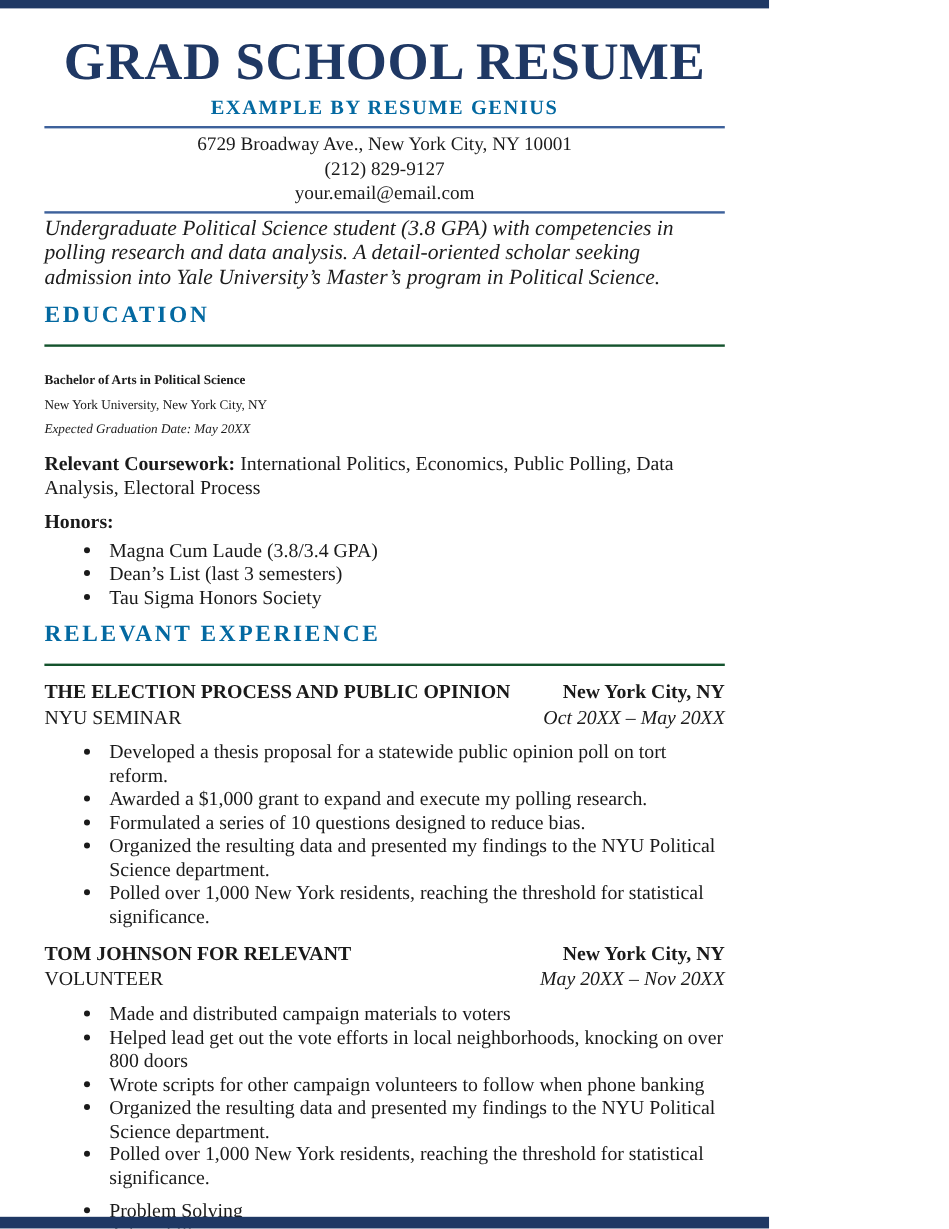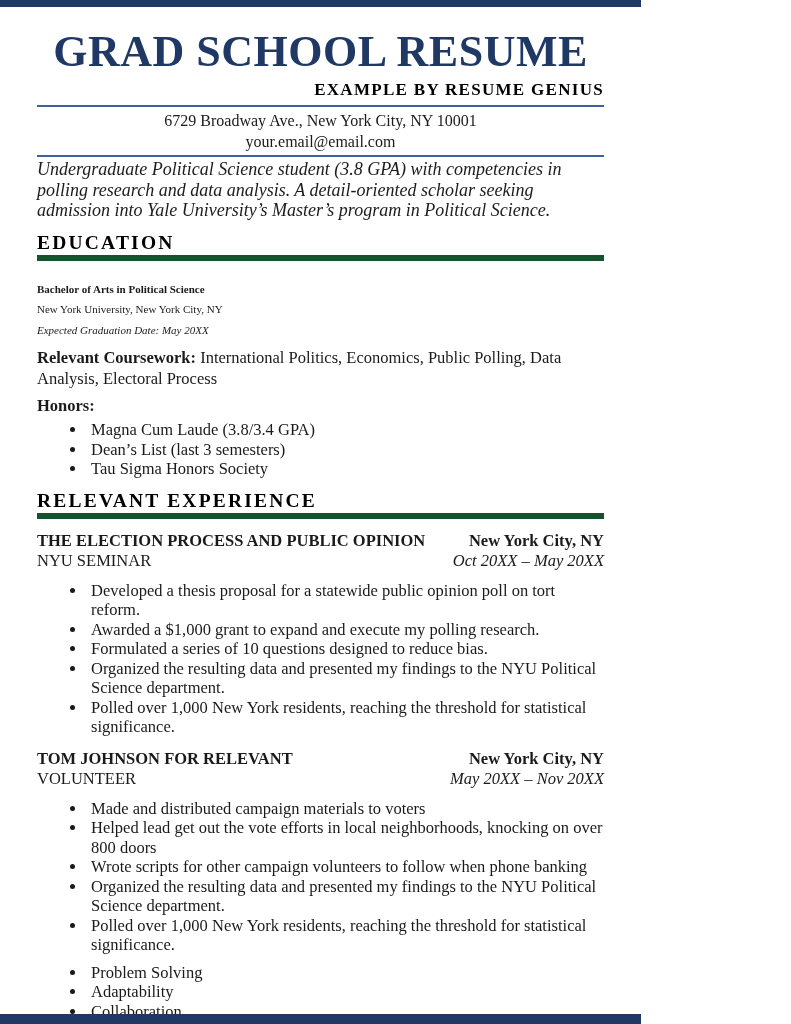--- a/index.html
+++ b/index.html
@@ -16,39 +16,39 @@
   .accent-bar.bottom{bottom:0;height:10px;}
   .content{padding:0 37px;}
 
   .doc-title{
     margin:31px 0 0;
     text-align:center;
     font-size:44px;line-height:42px;
     font-weight:bold;color:#1f3864;letter-spacing:.5px;
   }
   .doc-subtitle{
-    margin-top:7px;text-align:right;
+    margin-top:7px;text-align:center;
     font-size:17px;line-height:19px;font-weight:bold;
-    color:#000000;letter-spacing:1.3px;
+    color:#0369a1;letter-spacing:1.3px;
   }
   .rule{border-top:2px solid #3d619b;margin-top:6px;}
   .rule.below-contact{margin-top:3px;}
   .contact{ text-align:center;font-size:16px;margin-top:4px;}
   .contact .line{line-height:20.5px;}
 
   .summary{
     margin:2px 0 0;max-width:707px;
     font-style:italic;font-size:18px;line-height:20.5px;color:#1c1c1c;
   }
 
   h2.section-heading{
     margin:12px 0 0;
     font-size:19.5px;line-height:20px;
-    font-weight:bold;color:#000000;letter-spacing:2.2px;
-    border-bottom:6px solid #14532d;padding-bottom:2px;
+    font-weight:bold;color:#0369a1;letter-spacing:2.2px;
+    border-bottom:2px solid #14532d;padding-bottom:14px;
   }
 
   .edu-block{margin-top:18px;font-size:11px;line-height:20.5px;}
   .degree{font-weight:bold;}
   .grad-date{font-style:italic;}
   .coursework{margin-top:8px;font-size:16.5px;line-height:20.5px;max-width:680px;}
   .inline-label{font-weight:bold;}
   .honors-label{margin-top:7px;font-size:16.5px;line-height:20px;font-weight:bold;}
 
   ul.bullet-list{
@@ -72,20 +72,21 @@
 <div class="page">
   <div class="accent-bar top"></div>
 
   <div class="content">
 
     <h1 class="doc-title">GRAD SCHOOL RESUME</h1>
     <div class="doc-subtitle">EXAMPLE BY RESUME GENIUS</div>
     <div class="rule"></div>
     <div class="contact">
       <div class="line">6729 Broadway Ave., New York City, NY 10001</div>
+      <div class="line">(212) 829-9127</div>
       <div class="line">your.email@email.com</div>
     </div>
     <div class="rule below-contact"></div>
 
     <p class="summary">Undergraduate Political Science student (3.8 GPA) with competencies in polling research and data analysis. A detail-oriented scholar seeking admission into Yale University’s Master’s program in Political Science.</p>
 
     <section>
       <h2 class="section-heading">EDUCATION</h2>
       <div class="edu-block">
         <div class="degree">Bachelor of Arts in Political Science</div>

